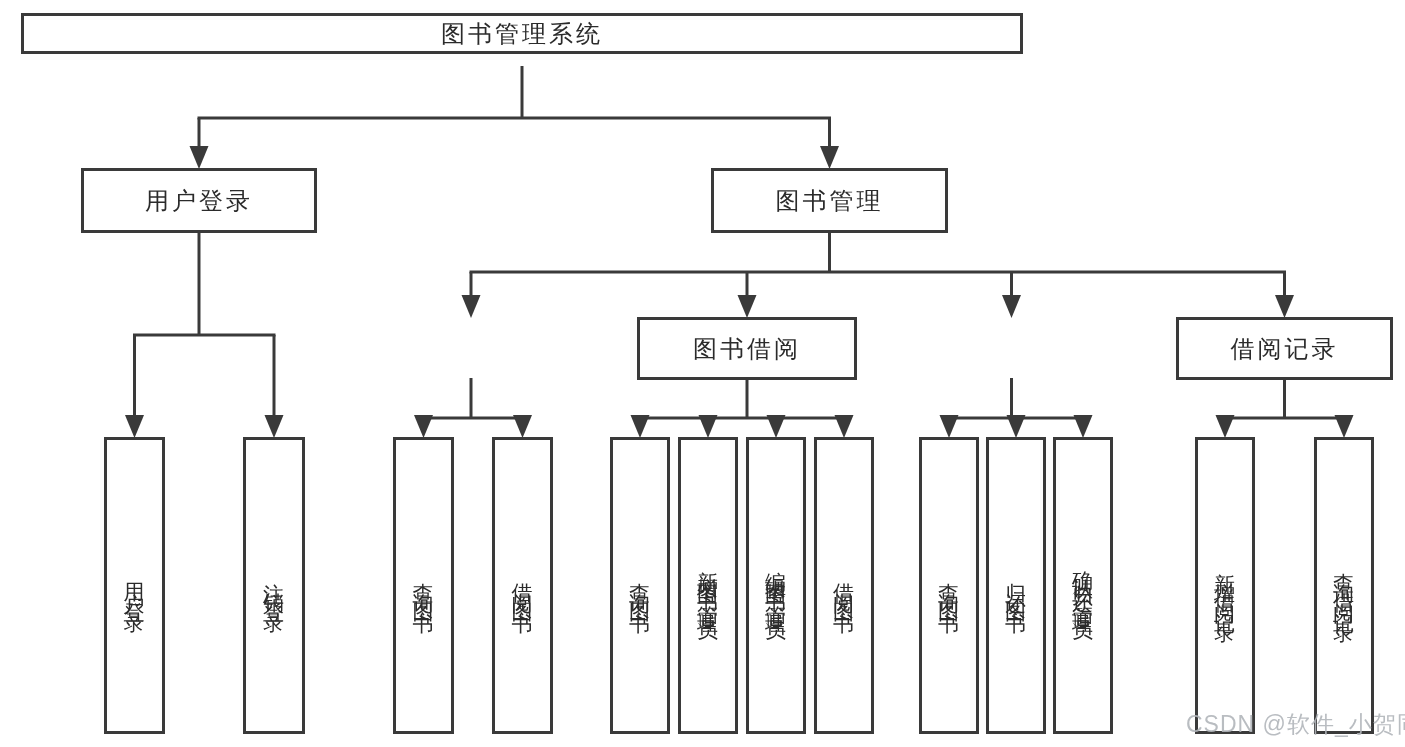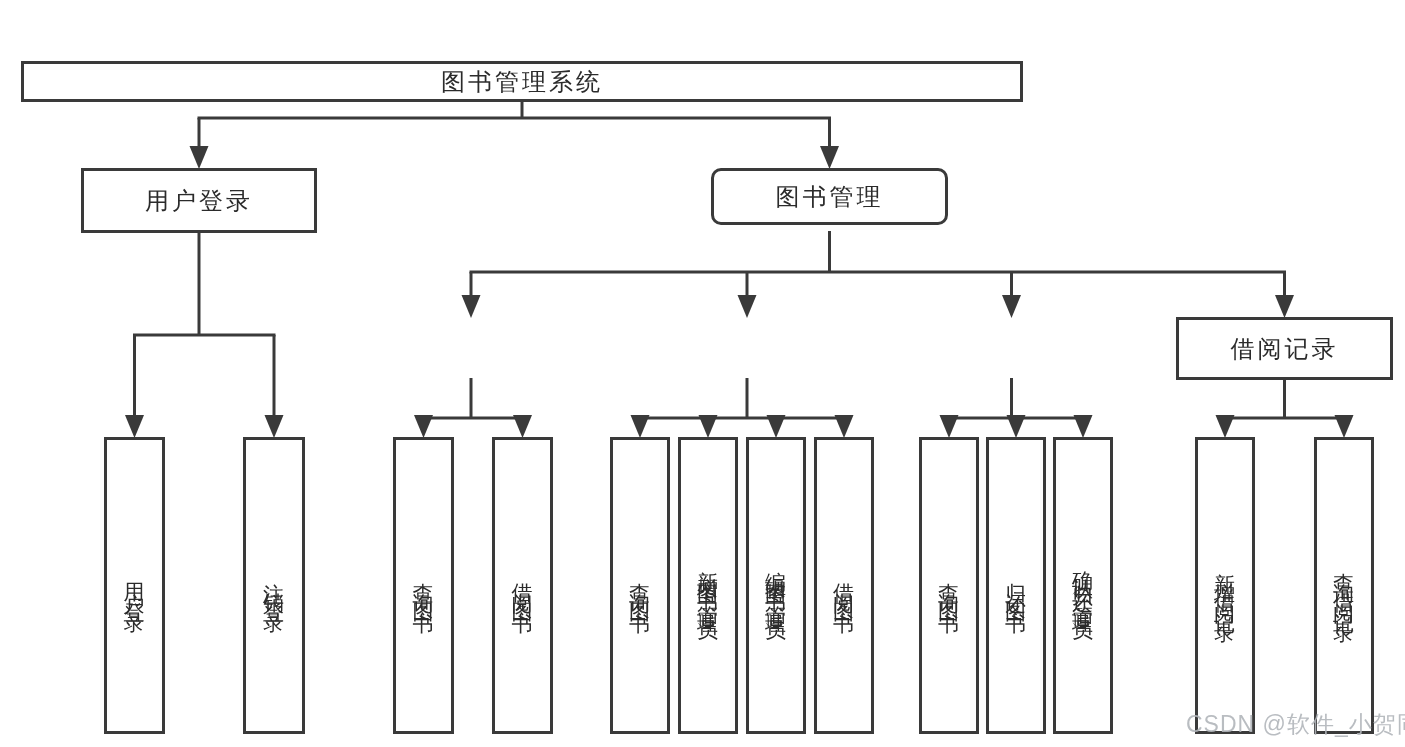--- a/index.html
+++ b/index.html
@@ -120,28 +120,31 @@
       <g>
         <line x1="1284.5" y1="378" x2="1284.5" y2="418"></line>
         <line x1="1223.5" y1="418" x2="1345.5" y2="418"></line>
         <line x1="1225" y1="418" x2="1225" y2="421"></line>
         <polygon points="1215.5,415 1234.5,415 1225,438"></polygon>
         <line x1="1344" y1="418" x2="1344" y2="421"></line>
         <polygon points="1334.5,415 1353.5,415 1344,438"></polygon>
       </g>
     </svg>
   <div class="watermark">CSDN @软件_小贺同学</div>
-<div class="node" style="left: 21px; top: 13px; width: 1002px; height: 41px; margin-top: 48px;">
+<div class="node" style="left: 21px; top: 13px; width: 1002px; height: 41px;">
       <span class="lbl h">图书管理系统</span>
     </div>
     <div class="node" style="left: 81px; top: 168px; width: 236px; height: 65px;">
       <span class="lbl h">用户登录</span>
     </div>
-    <div class="node" style="left: 711px; top: 168px; width: 237px; height: 57px; border-radius: 10px;">
+    <div class="node" style="left: 711px; top: 168px; width: 237px; height: 65px;">
       <span class="lbl h">图书管理</span>
+    </div>
+    <div class="node" style="left: 637px; top: 317px; width: 220px; height: 63px;">
+      <span class="lbl h">图书借阅</span>
     </div>
     <div class="node" style="left: 1176px; top: 317px; width: 217px; height: 63px;">
       <span class="lbl h">借阅记录</span>
     </div>
     <div class="node" style="left: 104px; top: 437px; width: 61px; height: 297px;">
       <span class="lbl v">用户登录</span>
     </div>
     <div class="node" style="left: 243px; top: 437px; width: 62px; height: 297px;">
       <span class="lbl v">注销登录</span>
     </div>

